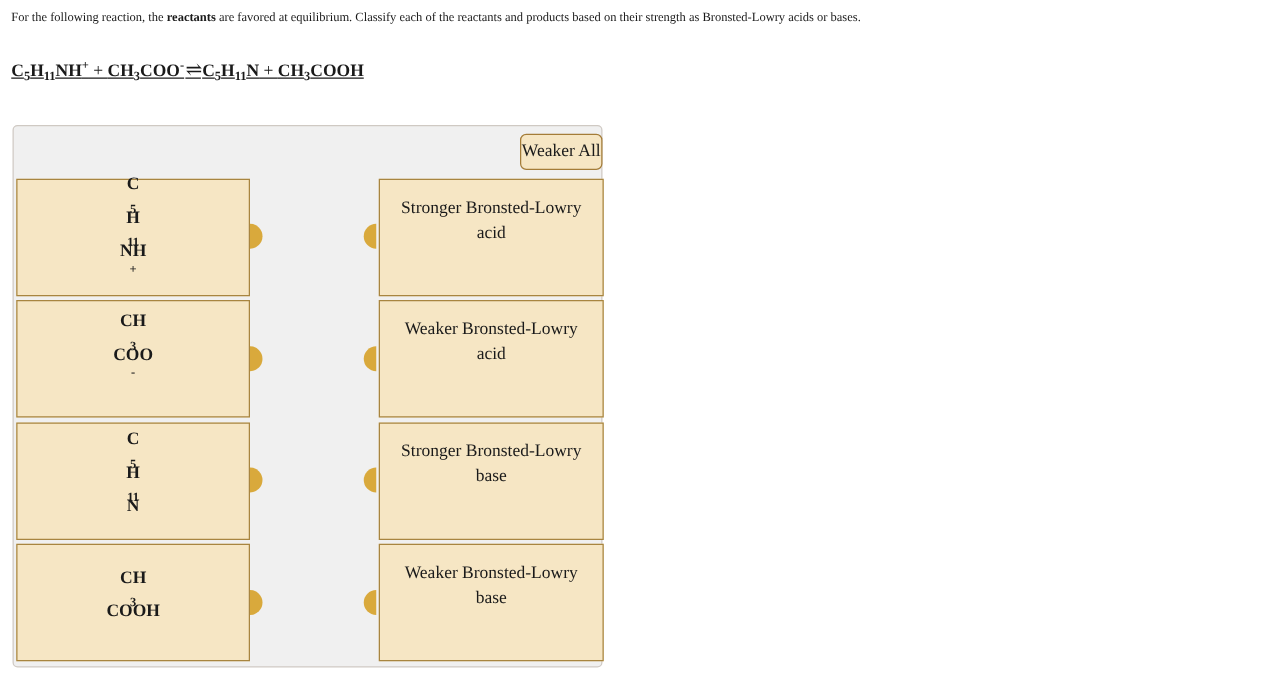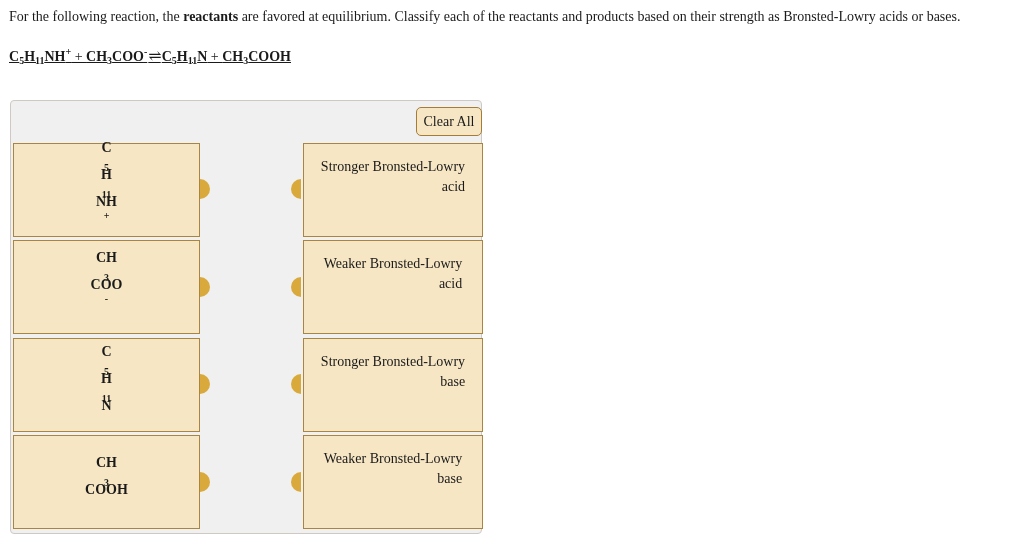--- a/index.html
+++ b/index.html
@@ -1,56 +1,56 @@
 <!DOCTYPE html>
 <html><head>
 <meta charset="utf-8">
 <style>
   html, body { margin:0; padding:0; background:#ffffff; }
   body { width:1024px; height:559px; position:relative; overflow:hidden;
          font-family:"Liberation Serif", "DejaVu Serif", serif; color:#1a1a1a; }
-  .prompt { position:absolute; left:9px; top:9px; font-size:14px; white-space:nowrap; }
+  .prompt { position:absolute; left:9px; top:9px; font-size:10px; white-space:nowrap; }
   .prompt b { font-weight:bold; }
   .equation { position:absolute; left:9px; top:46px; font-size:14px; font-weight:bold; white-space:nowrap;text-decoration:underline; }
   .equation sub, .equation sup, .tile sub, .tile sup { font-size:10px; }
   .equation sub, .tile sub { vertical-align:-3px; }
   .equation sup, .tile sup { vertical-align:6px; }
   .arrow { font-weight:normal; font-size:16px; letter-spacing:-1px; margin:0 1px; }
 
   .panel { position:absolute; left:10px; top:100px; width:472px; height:434px;
            background:#f0f0f0; border:1px solid #cfc9c3; border-radius:4px; box-sizing:border-box; }
   .clear-btn { position:absolute; left:405px; top:6px; width:66px; height:29px; box-sizing:border-box;
                background:#f6e6c4; border:1px solid #a47c38; border-radius:5px;
                font-family:"Liberation Serif", serif; font-size:14px; color:#1a1a1a;
                display:flex; align-items:center; justify-content:center; cursor:pointer; }
 
   .tile { position:absolute; width:187px; height:94px; box-sizing:border-box;
           background:#f6e6c4; border:1px solid #a88540;
           display:flex; align-items:center; justify-content:center; text-align:center; }
   .tile.left { left:2px; font-weight:bold; font-size:14px; }
   .tile.right { left:292px; width:180px; font-size:14px; line-height:17px; padding:0 8px; }
-  .tile.right span { margin-top:-14px; display:block;text-align:right; }
+  .tile.right span { margin-top:-14px; display:block; }
   .tile.left span { margin-top:-6px; display:block; }
 
   .knob-r { position:absolute; width:10px; height:20px; background:#d9a93c;
             border-radius:0 10px 10px 0; }
   .knob-l { position:absolute; width:10px; height:20px; background:#d9a93c;
             border-radius:10px 0 0 10px; }
 </style>
 </head>
 <body>
 
 <div class="prompt"><span>For the following reaction, the </span><b>reactants</b><span> are favored at equilibrium. Classify each of the reactants and products based on their strength as Bronsted-Lowry acids or bases.</span></div>
 
 <div class="equation">
   <span><span>C</span><sub>5</sub><span>H</span><sub>11</sub><span>NH</span><sup>+</sup></span><span style="font-weight:normal"> + </span><span><span>CH</span><sub>3</sub><span>COO</span><sup>-</sup></span><span class="arrow">⇌</span><span><span>C</span><sub>5</sub><span>H</span><sub>11</sub><span>N</span></span><span style="font-weight:normal"> + </span><span><span>CH</span><sub>3</sub><span>COOH</span></span>
 </div>
 
 <div class="panel">
-  <div class="clear-btn">Clear All</div>
+  <div class="clear-btn">Weaker All</div>
 
   <div class="tile left" style="top:42px">
     <span><span>C</span><sub>5</sub><span>H</span><sub>11</sub><span>NH</span><sup>+</sup></span>
   </div>
   <div class="knob-r" style="left:189px;top:78px"></div>
   <div class="knob-l" style="left:280px;top:78px"></div>
   <div class="tile right" style="top:42px">
     <span><span>Stronger Bronsted-Lowry</span><br><span>acid</span></span>
   </div>
 

